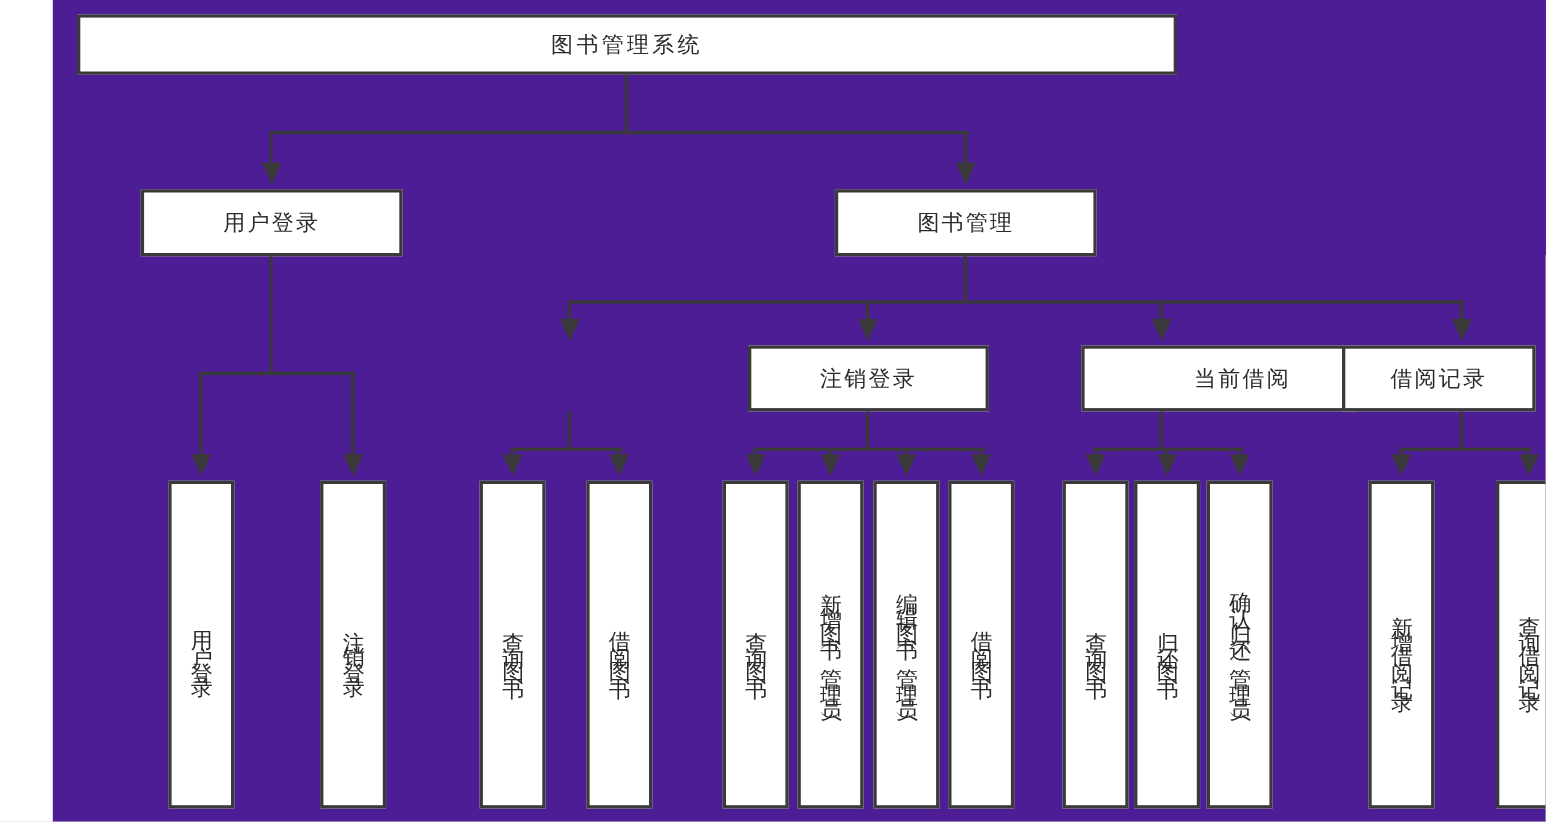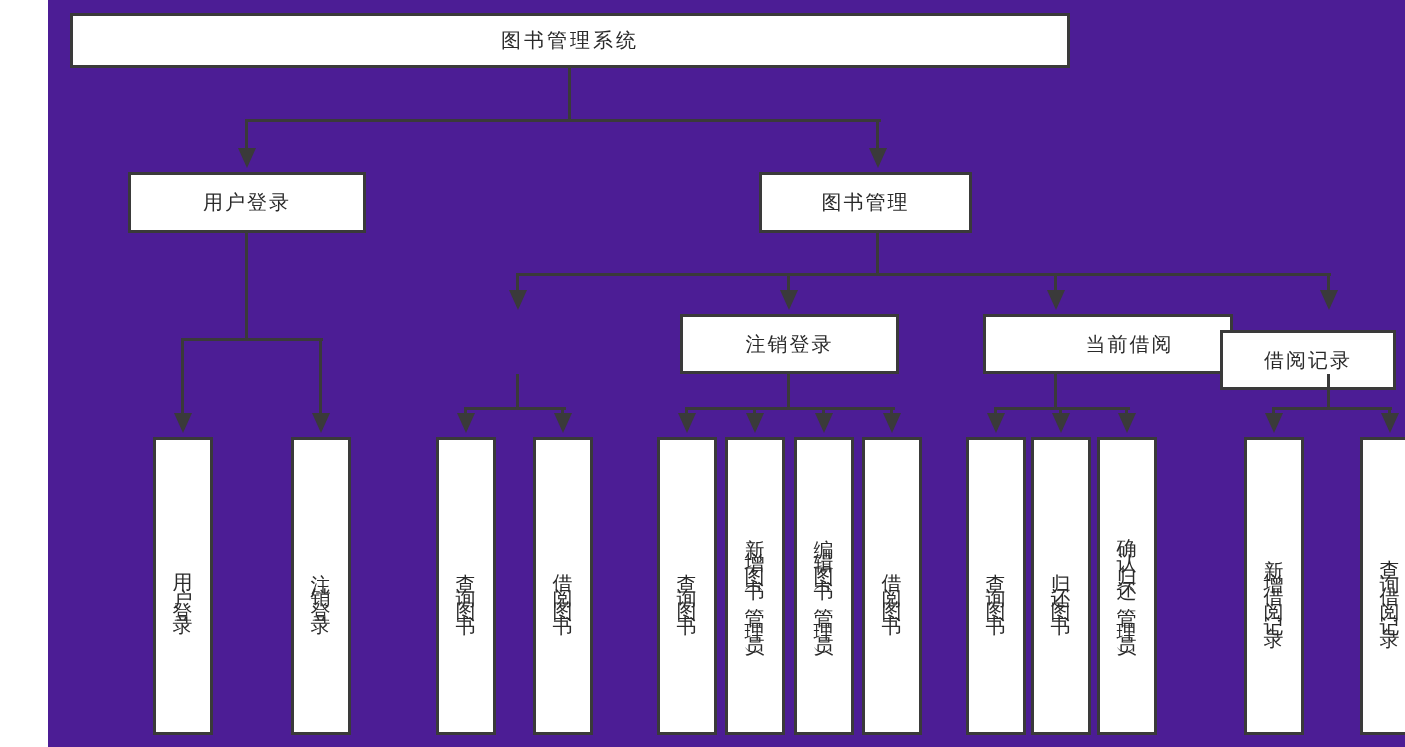--- a/index.html
+++ b/index.html
@@ -40,21 +40,21 @@
   <div class="node" style="left:22px;top:13px;width:1000px;height:55px;letter-spacing:3px;">图书管理系统</div>
 
   <div class="vl" style="left:520px;top:68px;height:51px"></div>
   <div class="hl" style="left:197px;top:119px;width:636px"></div>
   <div class="vl" style="left:197px;top:121px;height:30px"></div>
   <div class="ar" style="left:190px;top:148px"></div>
   <div class="vl" style="left:828px;top:121px;height:30px"></div>
   <div class="ar" style="left:821px;top:148px"></div>
 
   <div class="node" style="left:80px;top:172px;width:238px;height:61px;">用户登录</div>
-  <div class="node" style="left:711px;top:172px;width:213px;height:61px;">图书管理</div>
+  <div class="node" style="left:711px;top:172px;width:238px;height:61px;">图书管理</div>
 
   <div class="vl" style="left:197px;top:233px;height:105px"></div>
   <div class="hl" style="left:133px;top:338px;width:142px"></div>
   <div class="vl" style="left:133px;top:340px;height:75px"></div>
   <div class="ar" style="left:126px;top:413px"></div>
   <div class="vl" style="left:271px;top:340px;height:75px"></div>
   <div class="ar" style="left:264px;top:413px"></div>
 
   <div class="vl" style="left:828px;top:233px;height:40px"></div>
   <div class="hl" style="left:468px;top:273px;width:815px"></div>
@@ -62,21 +62,21 @@
   <div class="ar" style="left:461px;top:290px"></div>
   <div class="vl" style="left:739px;top:275px;height:17px"></div>
   <div class="ar" style="left:732px;top:290px"></div>
   <div class="vl" style="left:1006px;top:275px;height:17px"></div>
   <div class="ar" style="left:999px;top:290px"></div>
   <div class="vl" style="left:1279px;top:275px;height:17px"></div>
   <div class="ar" style="left:1272px;top:290px"></div>
 
   <div class="node" style="left:632px;top:314px;width:219px;height:60px;">注销登录</div>
   <div class="node" style="left:935px;top:314px;width:250px;height:60px;padding-left:43px;">当前借阅</div>
-  <div class="node" style="left:1172px;top:330px;width:176px;height:60px;">借阅记录</div>
+  <div class="node" style="left:1172px;top:314px;width:176px;height:60px;">借阅记录</div>
 
   <div class="vl" style="left:468px;top:374px;height:33px"></div>
   <div class="hl" style="left:416px;top:407px;width:102px"></div>
   <div class="vl" style="left:416px;top:409px;height:6px"></div>
   <div class="ar" style="left:409px;top:413px"></div>
   <div class="vl" style="left:513px;top:409px;height:6px"></div>
   <div class="ar" style="left:506px;top:413px"></div>
 
   <div class="vl" style="left:739px;top:374px;height:33px"></div>
   <div class="hl" style="left:637px;top:407px;width:210px"></div>

